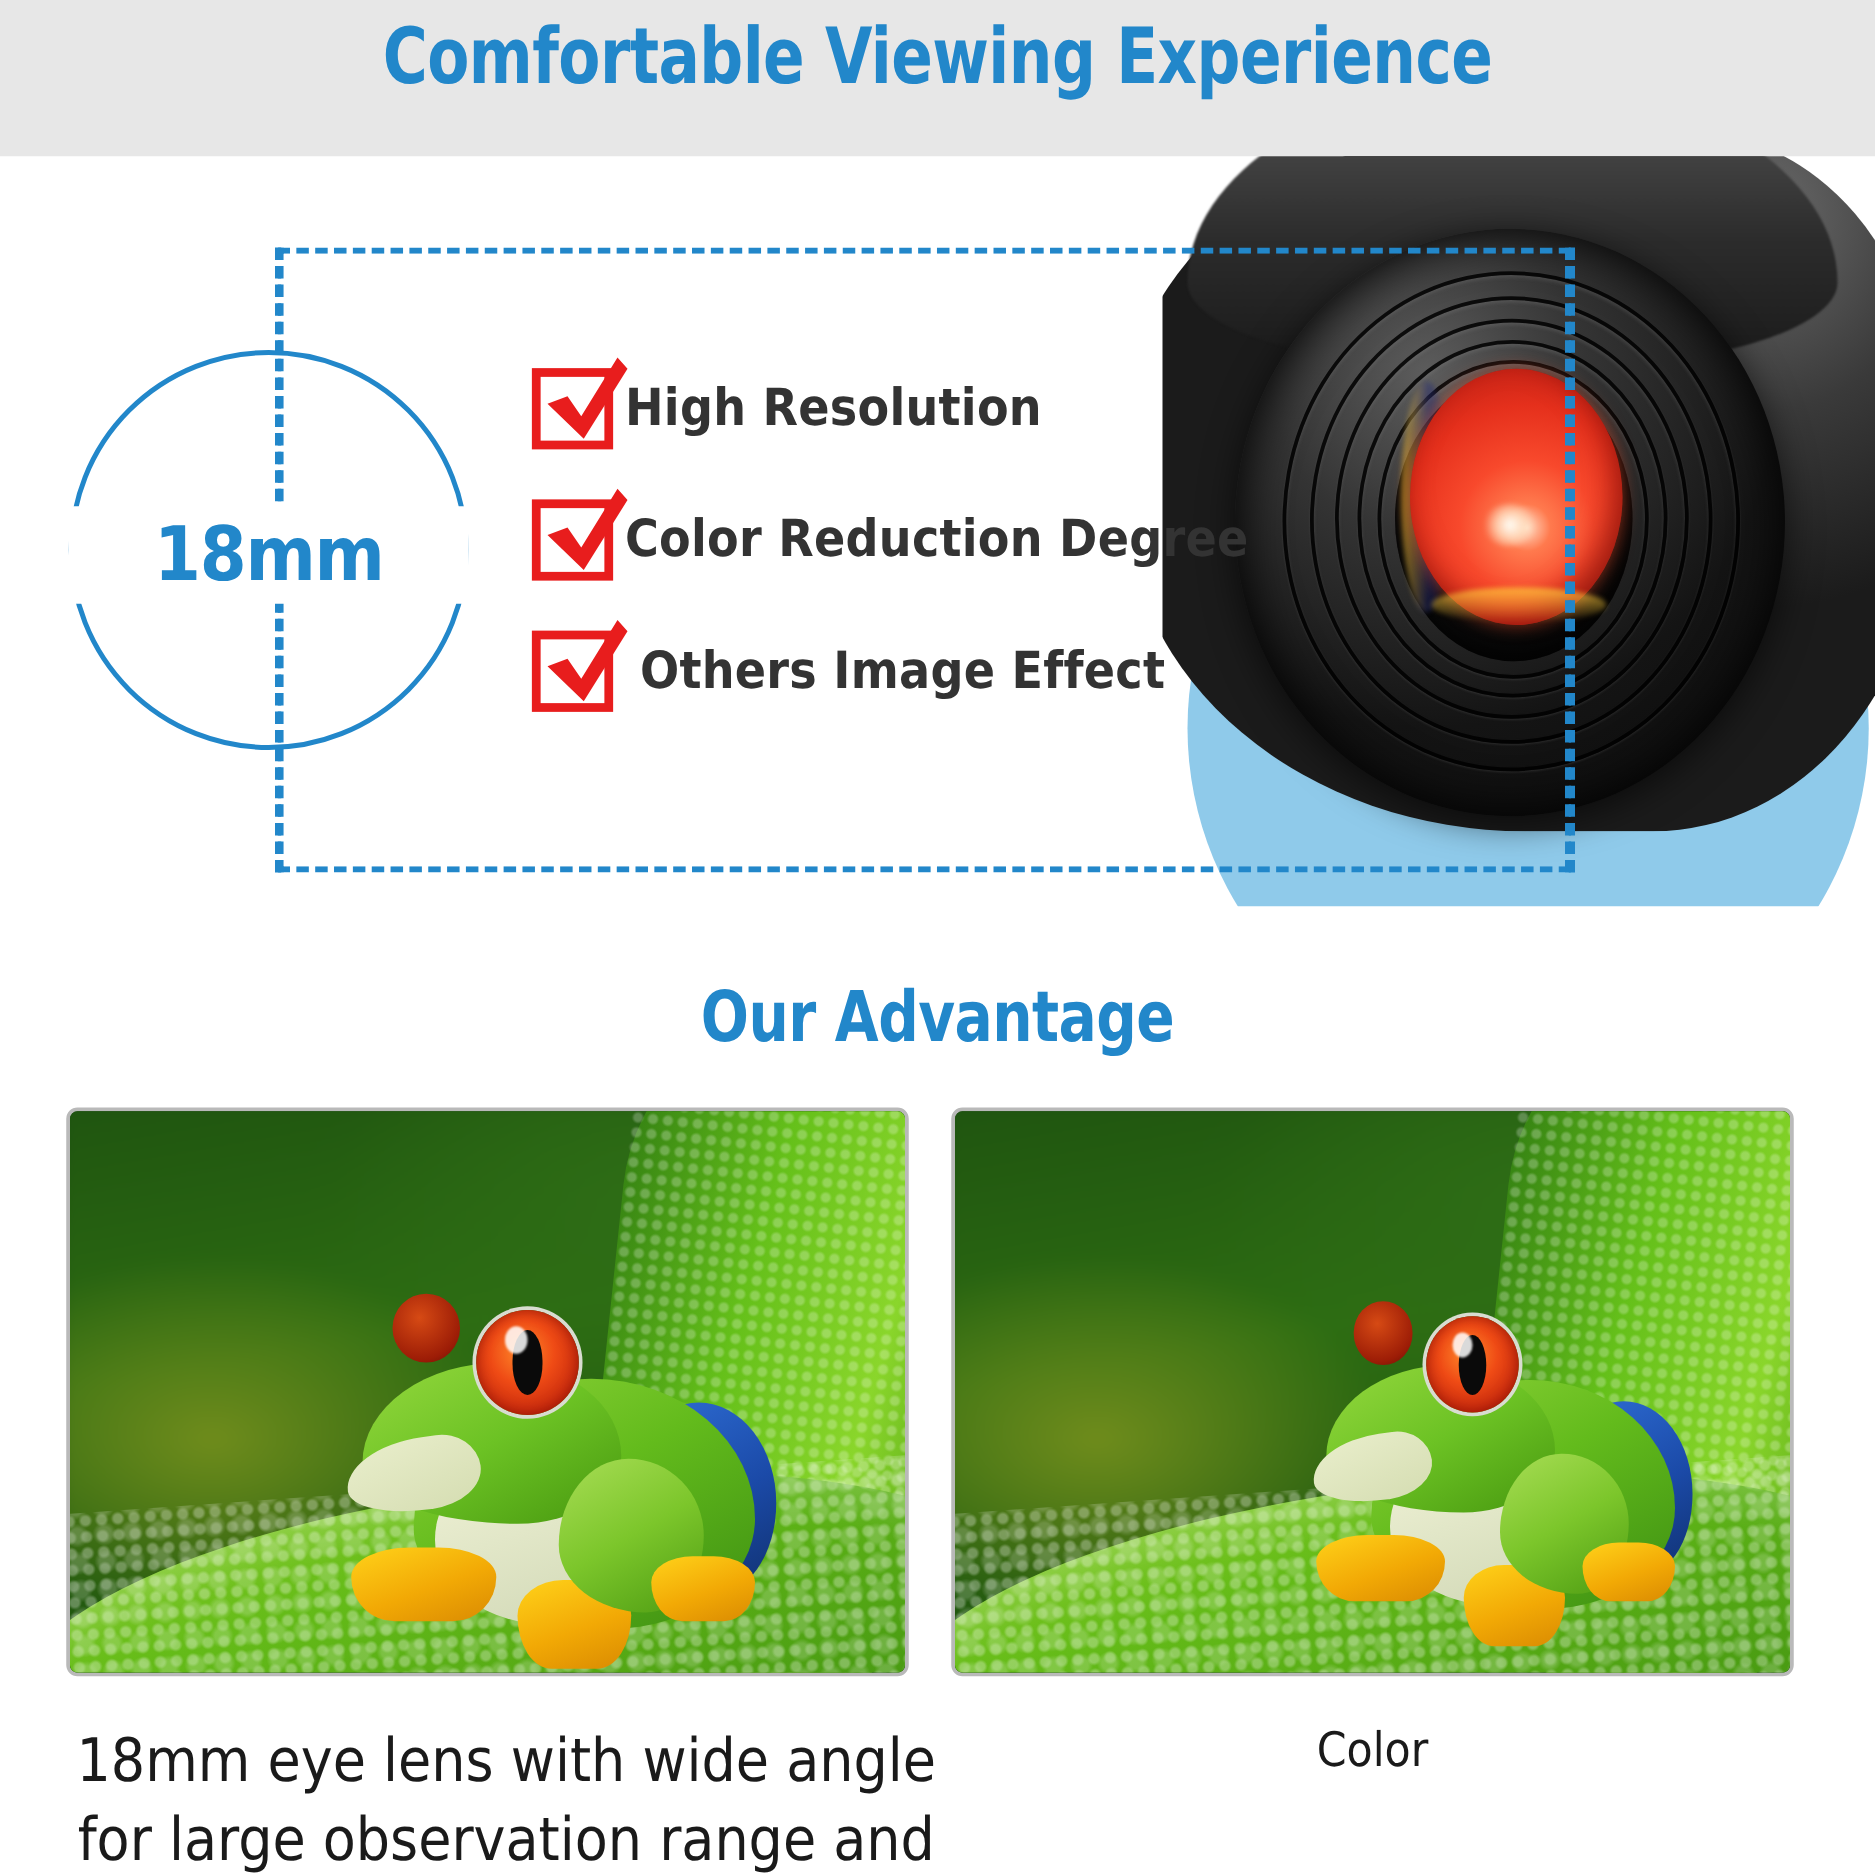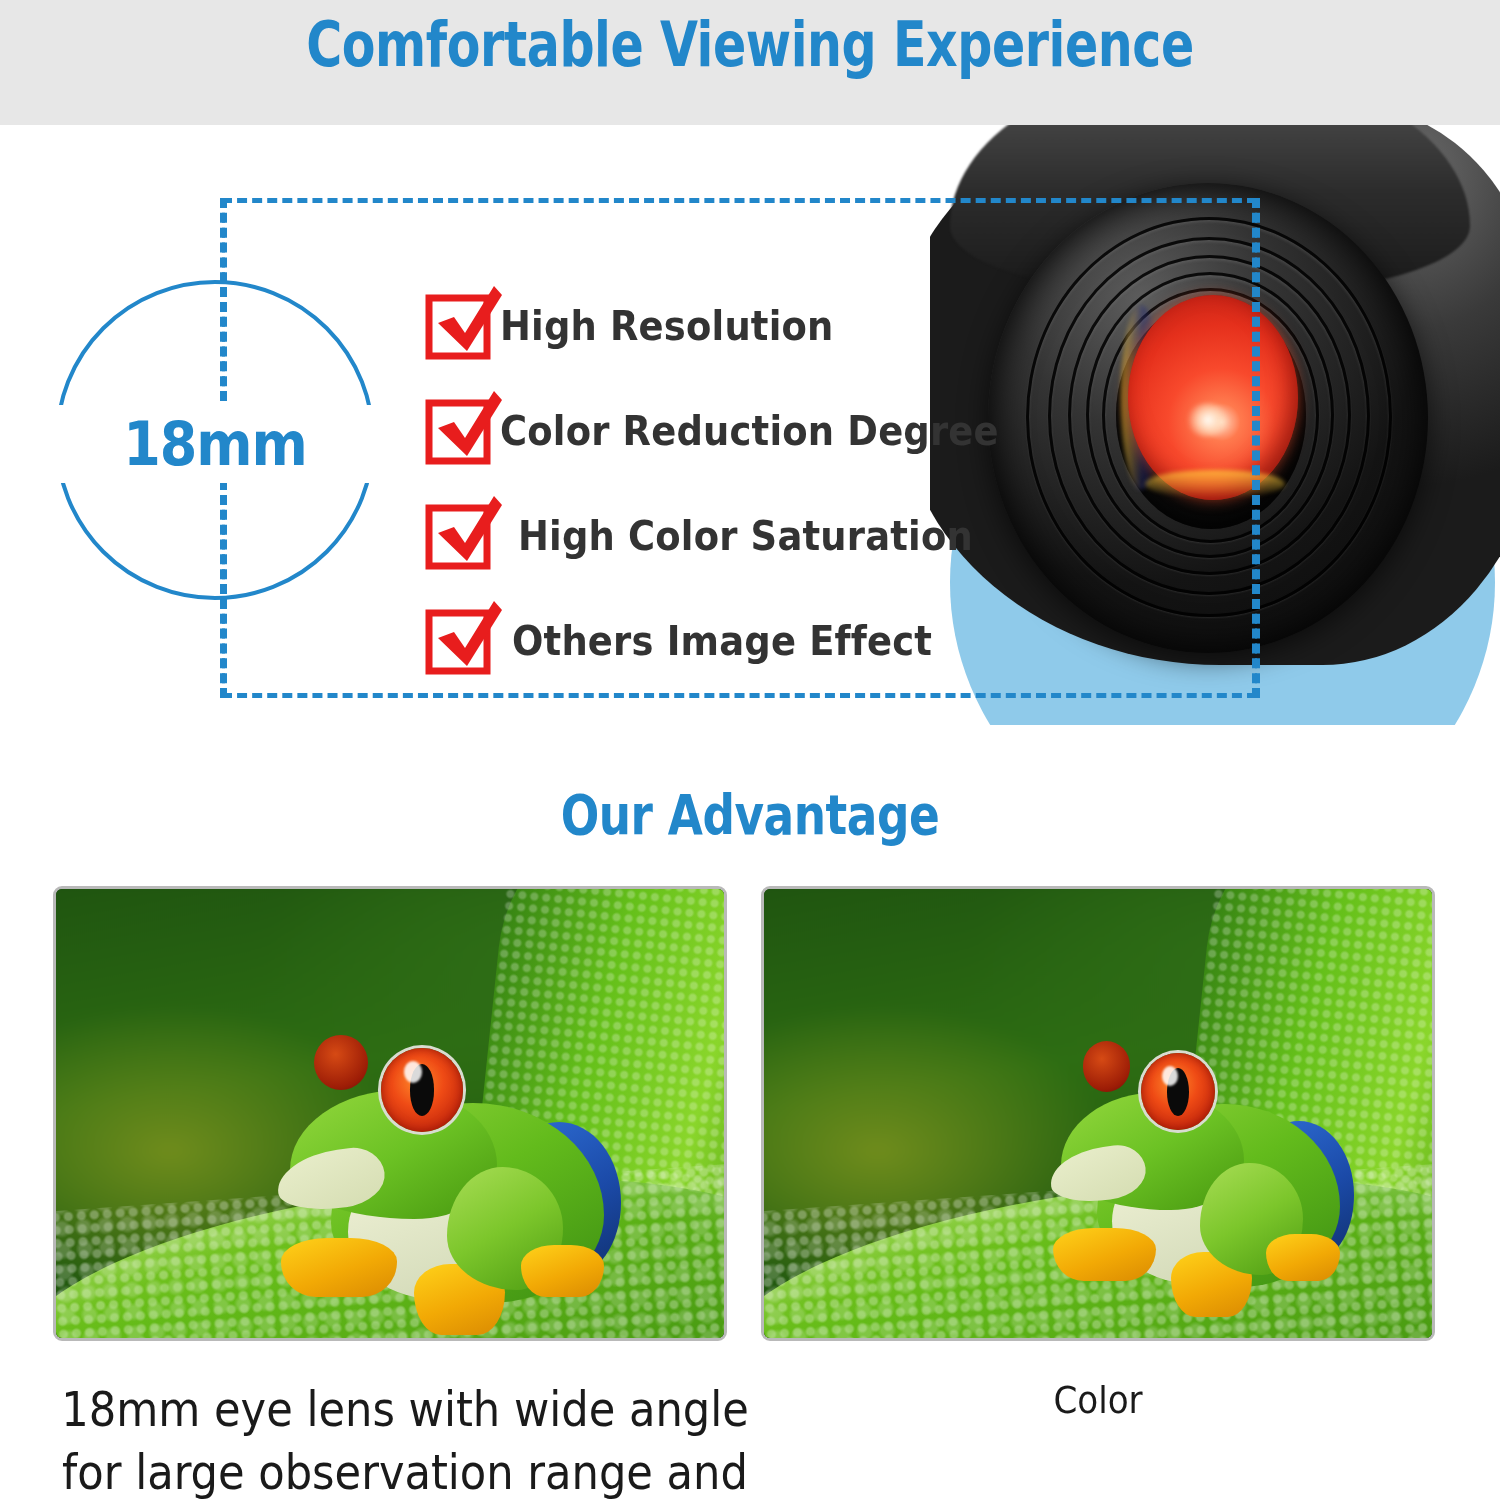--- a/index.html
+++ b/index.html
@@ -361,29 +361,20 @@
     <div class="feature-item">
       <span class="check-box">
         <svg width="80" height="80" viewBox="0 0 80 80">
           <rect x="5" y="17" width="58" height="58" fill="#ffffff" stroke="#e81d1d" stroke-width="7"></rect>
           <path d="M14 42 L30 36 L41 52 L70 5 L78 14 L43 70 Z" fill="#e81d1d"></path>
         </svg>
       </span>
       <span class="feature-label">Color Reduction Degree</span>
     </div>
 
-    <div class="feature-item indent">
-      <span class="check-box">
-        <svg width="80" height="80" viewBox="0 0 80 80">
-          <rect x="5" y="17" width="58" height="58" fill="#ffffff" stroke="#e81d1d" stroke-width="7"></rect>
-          <path d="M14 42 L30 36 L41 52 L70 5 L78 14 L43 70 Z" fill="#e81d1d"></path>
-        </svg>
-      </span>
-      <span class="feature-label">High Color Saturation</span>
-    </div>
 
     <div class="feature-item indent2">
       <span class="check-box">
         <svg width="80" height="80" viewBox="0 0 80 80">
           <rect x="5" y="17" width="58" height="58" fill="#ffffff" stroke="#e81d1d" stroke-width="7"></rect>
           <path d="M14 42 L30 36 L41 52 L70 5 L78 14 L43 70 Z" fill="#e81d1d"></path>
         </svg>
       </span>
       <span class="feature-label">Others Image Effect</span>
     </div>

